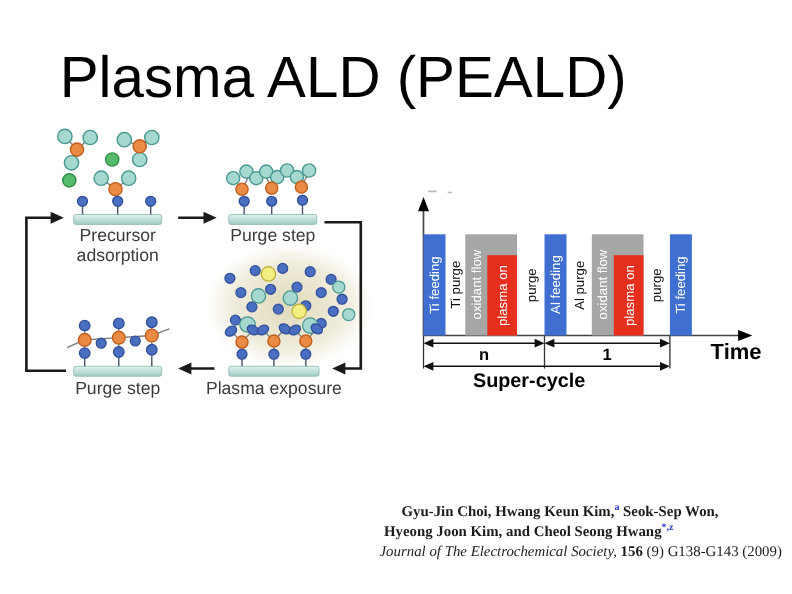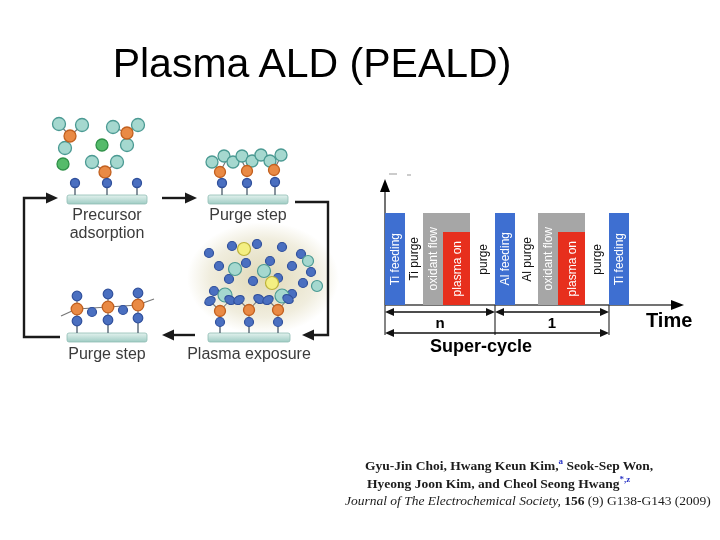--- a/index.html
+++ b/index.html
@@ -1,19 +1,19 @@
 <!DOCTYPE html>
 <html><head>
 <meta charset="utf-8">
 <style>
   html,body{margin:0;padding:0;background:#fff;}
   .slide{position:relative;width:720px;height:540px;background:#ffffff;overflow:hidden;
          font-family:"Liberation Sans",sans-serif;}
   .title{position:absolute;left:0;top:40px;width:624px;text-align:center;
-         font-size:41px;color:#000;letter-spacing:0px;}
+         font-size:53px;color:#000;letter-spacing:0px;}
   
   .cycle{position:absolute;left:20px;top:110px;width:320px;height:262px;}
   .cycle svg{position:absolute;left:0;top:0;}
   .cap{position:absolute;text-align:center;font-size:16px;color:#3b3b3b;line-height:1.12;}
   .cap-tl{left:37px;top:96px;width:100px;}
   .cap-tr{left:178px;top:96px;width:100px;}
   .cap-br{left:167px;top:235px;width:124px;}
   .cap-bl{left:37px;top:235px;width:100px;}
   
   .timing{position:absolute;left:363px;top:168px;width:350px;height:200px;}
@@ -28,21 +28,21 @@
   .mark{position:absolute;font-weight:bold;color:#000;text-align:center;}
   .n-label{left:22px;width:110px;top:146px;font-size:15px;}
   .one-label{left:132px;width:114px;top:146px;font-size:15px;}
   .super-label{left:6px;width:224px;top:168px;font-size:18px;}
   .time-label{left:283px;width:64px;top:141px;font-size:20px;text-align:left;}
   
   .citation{position:absolute;left:345px;top:456px;width:368px;
             font-family:"Liberation Serif",serif;color:#1c1c1c;font-size:13.5px;}
   .authors{font-weight:bold;line-height:1.32;}
   .authors.l1{margin-left:20px;}
-  .authors.l2{margin-left:22px;}
+  .authors.l2{margin-left:4px;}
   .journal{margin-top:0;font-style:italic;}
   .journal .vol{font-weight:bold;font-style:normal;}
   .journal .rest{font-style:normal;}
   sup.blue{color:#2b35c4;font-size:9px;font-weight:bold;}
 </style>
 </head>
 <body>
 
 <div class="slide">
 

